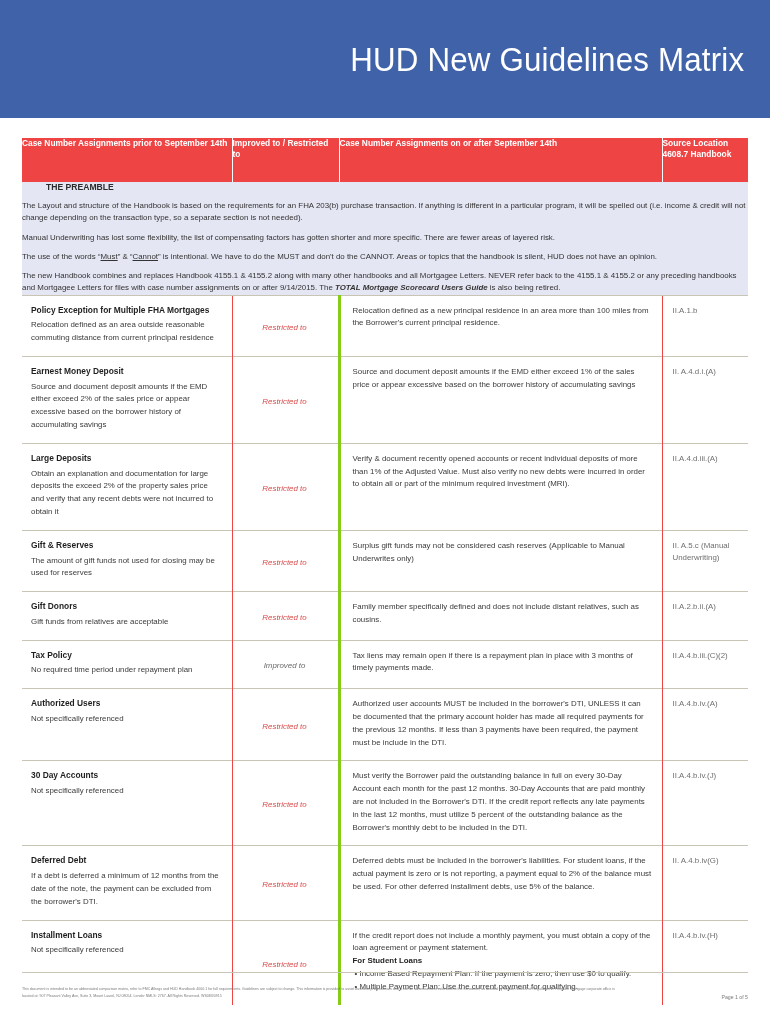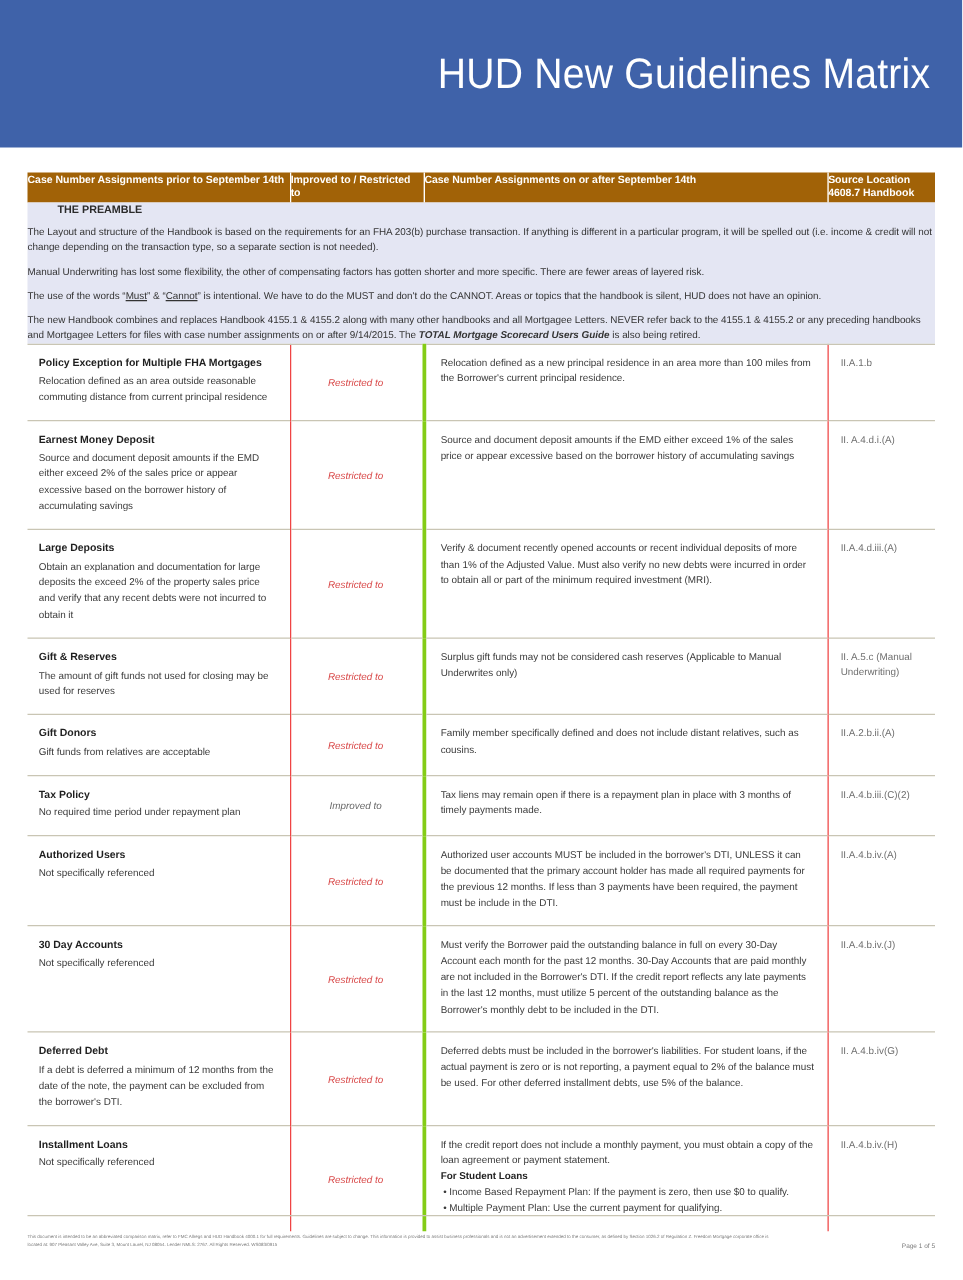--- a/index.html
+++ b/index.html
@@ -60,29 +60,29 @@
   .matrix {
     position: absolute;
     left: 22px; top: 138px;
     width: 726px;
     border-collapse: collapse;
     table-layout: fixed;
   }
   .matrix td, .matrix th { vertical-align: top; padding: 0; }
 
   thead th {
-    background: #a16207;
+    background: #ef4444;
     color: #ffffff;
     font-size: 8.4px;
     font-weight: 700;
     text-align: left;
     padding: 9px 9px 9px 9px;
     line-height: 1.35;
     border-right: 1px solid #ffffff;
-    height: 24px;
+    height: 44px;
     vertical-align: middle;
   }
   thead th:last-child { border-right: none; }
 
   .col1 { width: 210px; }
   .col2 { width: 107px; }
   .col3 { width: 323px; }
   .col4 { width: 86px; }
 
   .preamble-cell {
@@ -207,21 +207,21 @@
           <div>4608.7 Handbook</div>
         </th>
       </tr>
     </thead>
     <tbody>
       <tr>
         <td class="preamble-cell" colspan="4">
           <div class="preamble-title">THE PREAMBLE</div>
           <div id="preamble-body">
               <p class="preamble-p">The Layout and structure of the Handbook is based on the requirements for an FHA 203(b) purchase transaction. If anything is different in a particular program, it will be spelled out (i.e. income &amp; credit will not change depending on the transaction type, so a separate section is not needed).</p>
-              <p class="preamble-p">Manual Underwriting has lost some flexibility, the other of compensating factors has gotten shorter and more specific. There are fewer areas of layered risk.</p>
+              <p class="preamble-p">Manual Underwriting has lost some flexibility, the list of compensating factors has gotten shorter and more specific. There are fewer areas of layered risk.</p>
               <p class="preamble-p">The use of the words “<u>Must</u>” &amp; “<u>Cannot</u>” is intentional. We have to do the MUST and don't do the CANNOT. Areas or topics that the handbook is silent, HUD does not have an opinion.</p>
               <p class="preamble-p">The new Handbook combines and replaces Handbook 4155.1 &amp; 4155.2 along with many other handbooks and all Mortgagee Letters.  NEVER refer back to the 4155.1 &amp; 4155.2 or any preceding handbooks and Mortgagee Letters for files with case number assignments on or after 9/14/2015. The <b><i>TOTAL Mortgage Scorecard Users Guide</i></b> is also being retired.</p>
             </div>
         </td>
       </tr>
     </tbody>
     <tbody id="rows-body">
         <tr class="data-row">
           <td>
             <div class="row-title">Policy Exception for Multiple FHA Mortgages</div>

